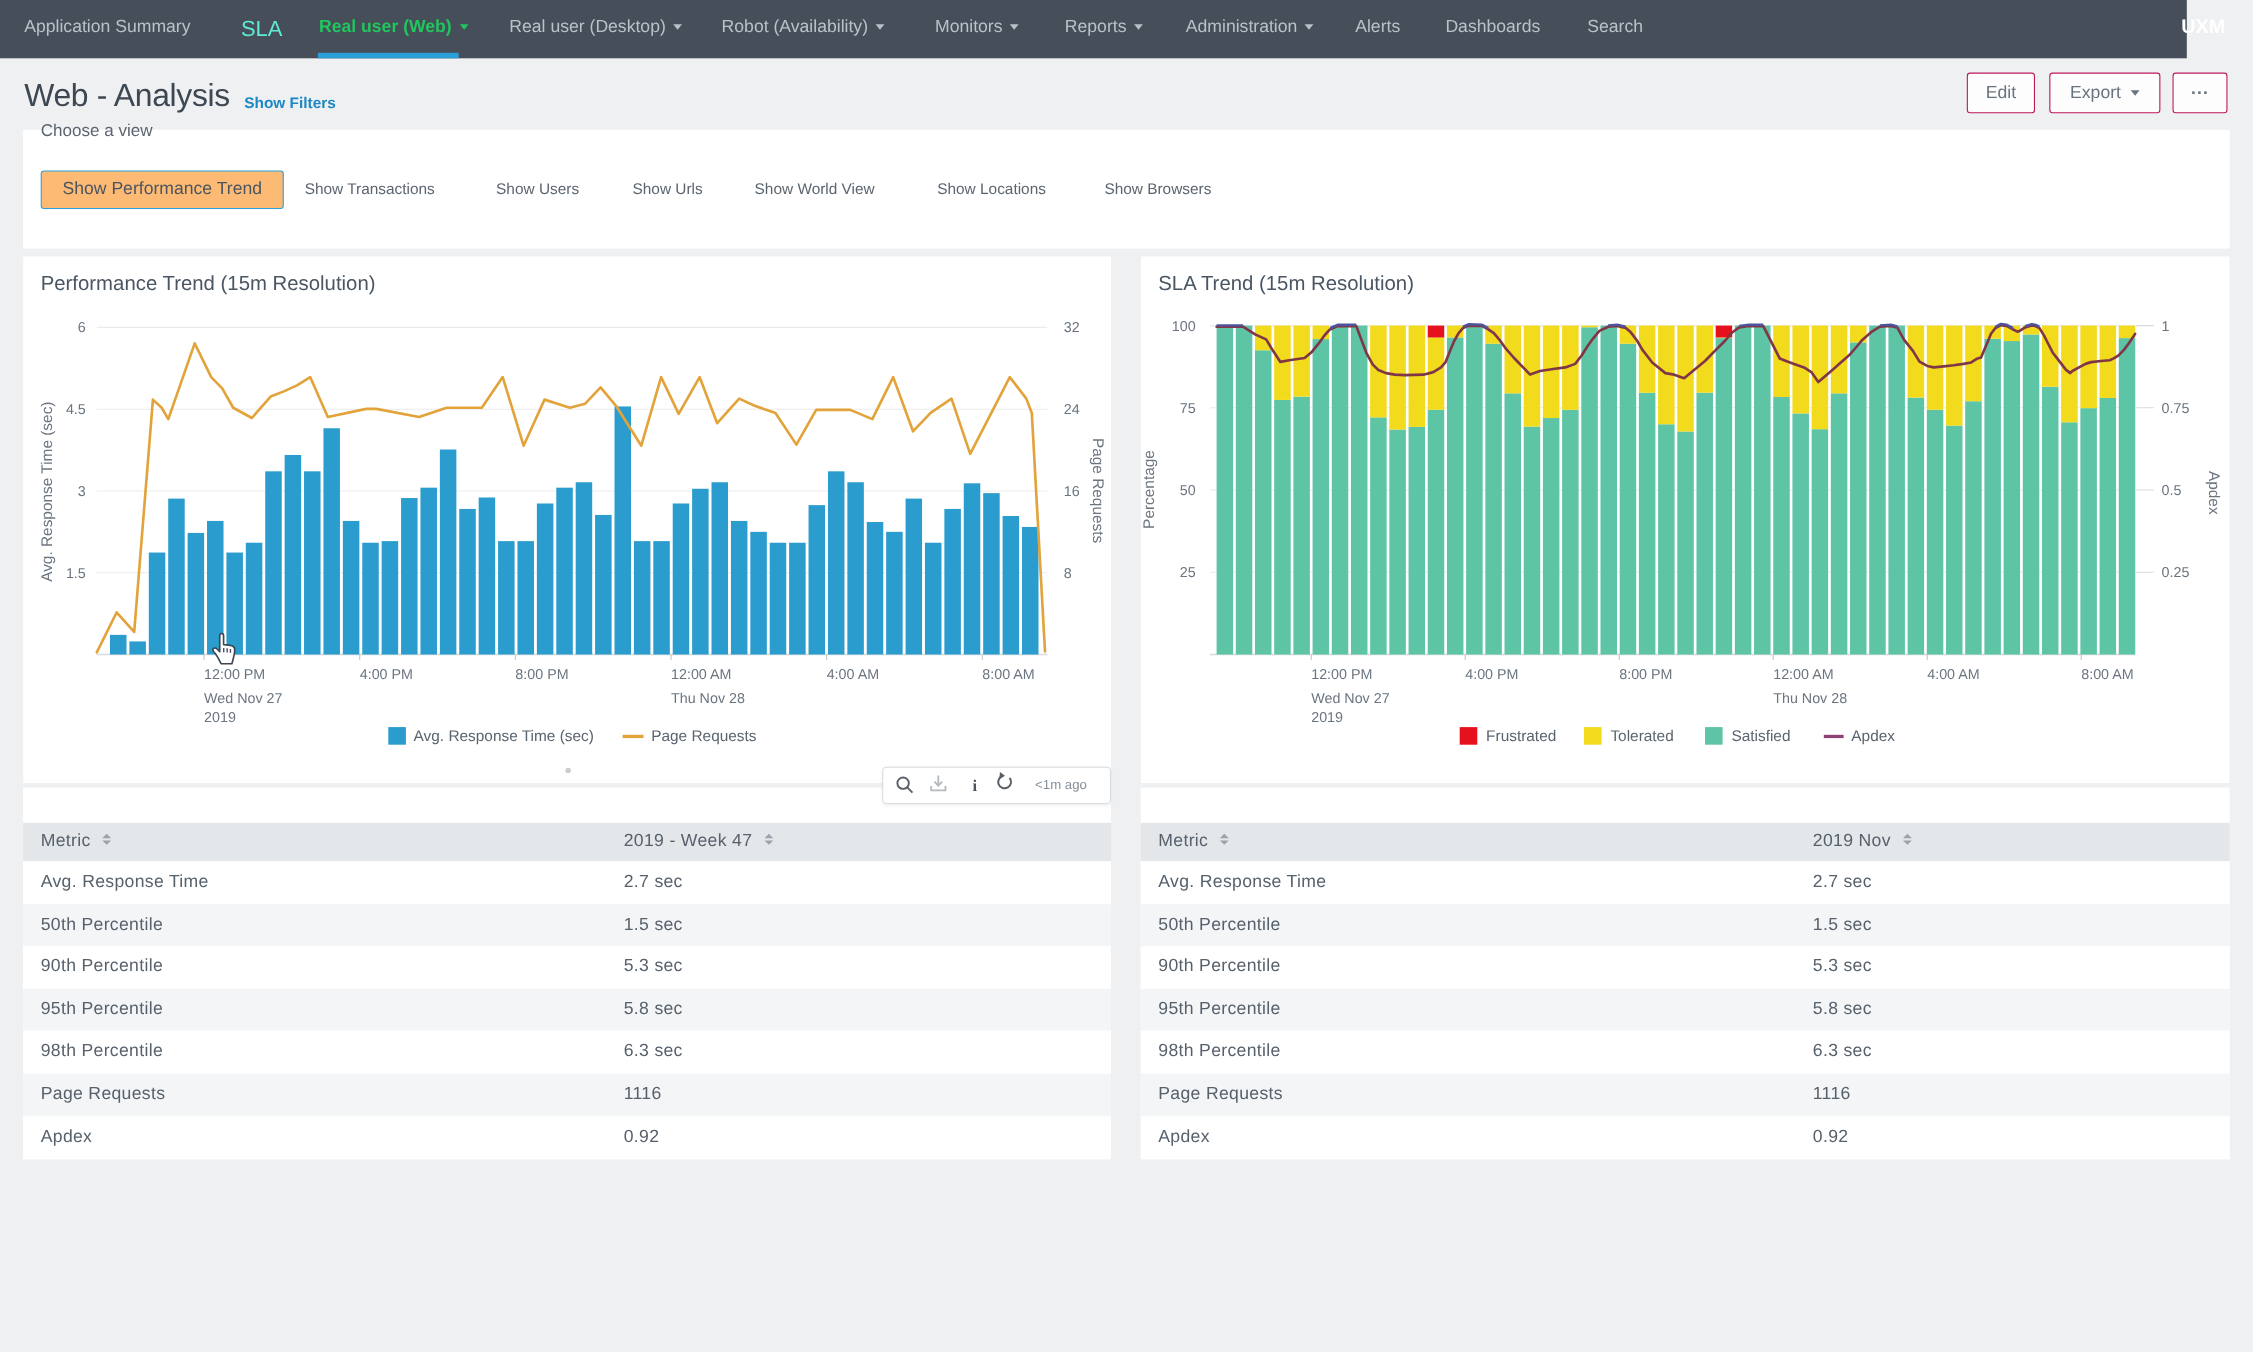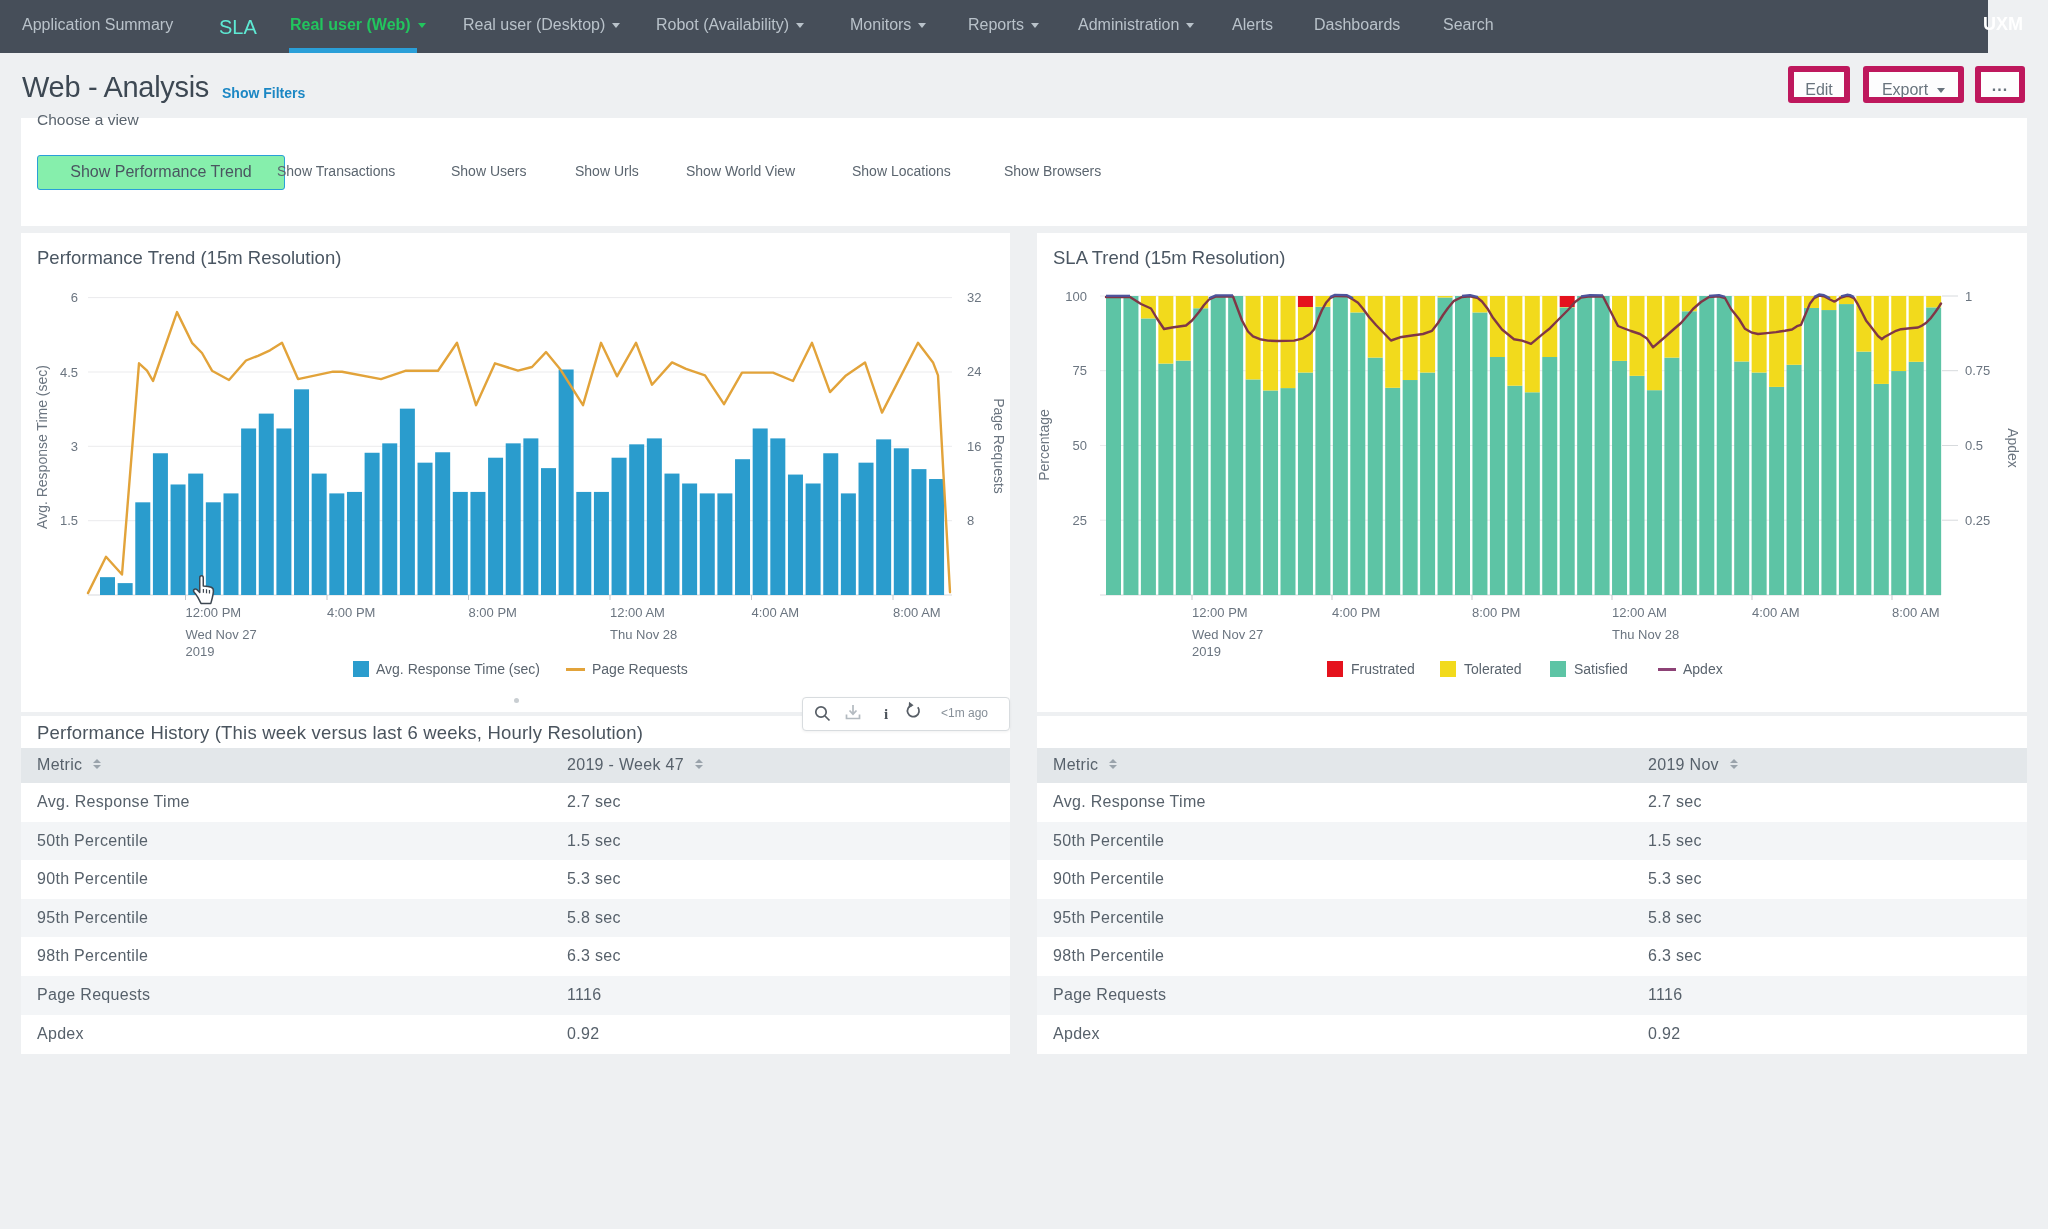--- a/index.html
+++ b/index.html
@@ -1,20 +1,20 @@
 <!DOCTYPE html>
 <html><head><meta charset="utf-8"><title>Web - Analysis</title>
 <style>
 * { margin:0; padding:0; box-sizing:border-box; }
 body { width:2048px; height:1229px; position:relative; background:#eef0f2;
   font-family:"Liberation Sans", sans-serif; overflow:hidden; }
 .caret { display:inline-block; width:0; height:0; border-left:4.5px solid transparent;
   border-right:4.5px solid transparent; border-top:5px solid currentColor;
   margin-left:7px; vertical-align:2px; }
-.btn { position:absolute; background:#fdfdfe; border:6px solid #be185d; border-radius:3px;
+.btn { position:absolute; background:#fdfdfe; border:1px solid #be185d; border-radius:3px;
   color:#68737d; font-size:16px; text-align:center; }
 .sort { display:inline-block; vertical-align:1px; margin-left:6px; }
 .sort i { display:block; width:0; height:0; border-left:4px solid transparent;
   border-right:4px solid transparent; }
 .su { border-bottom:4.5px solid #9aa3ab; margin-bottom:2px; }
 .sd { border-top:4.5px solid #9aa3ab; }
 .tab { position:absolute; top:155px; font-size:14px; color:#5b656f; }
 </style></head><body>
 <div style="position:absolute;left:0;top:0;width:1988px;height:53px;background:#464e59">
 <span style="position:absolute;left:22px;top:16px;font-size:16px;color:#b9c2ca;white-space:nowrap">Application Summary</span>
@@ -31,21 +31,21 @@
 <span style="position:absolute;left:1983px;top:14px;font-size:18px;color:#fff;font-weight:700">UXM</span>
 <div style="position:absolute;left:289px;top:48px;width:128px;height:5px;background:#2a9fd8"></div>
 </div>
 <div style="position:absolute;left:22px;top:71px;font-size:29px;color:#3d4853;font-weight:500;letter-spacing:-0.3px">Web - Analysis</div>
 <div style="position:absolute;left:222px;top:85px;font-size:14px;color:#1b87c4;font-weight:700">Show Filters</div>
 <div class="btn" style="left:1788px;top:66px;width:62px;height:37px;line-height:35px">Edit</div>
 <div class="btn" style="left:1863px;top:66px;width:101px;height:37px;line-height:35px">Export<i class="caret" style="margin-left:9px"></i></div>
 <div class="btn" style="left:1975px;top:66px;width:50px;height:37px;line-height:28px;font-weight:700;letter-spacing:1px">...</div>
 <div style="position:absolute;left:21px;top:118px;width:2006px;height:108px;background:#fff"></div>
 <div style="position:absolute;left:37px;top:111px;font-size:15.5px;color:#5b656f">Choose a view</div>
-<div style="position:absolute;left:37px;top:155px;width:248px;height:35px;border:1.5px solid #2a9fd8;border-radius:3px;background:#86efac;font-size:16px;color:#4a5560;text-align:center;line-height:32px">Show Performance Trend</div>
+<div style="position:absolute;left:37px;top:155px;width:221px;height:35px;border:1.5px solid #2a9fd8;border-radius:3px;background:#fdba74;font-size:16px;color:#4a5560;text-align:center;line-height:32px">Show Performance Trend</div>
 <div class="tab" style="left:277px;top:163px">Show Transactions</div>
 <div class="tab" style="left:451px;top:163px">Show Users</div>
 <div class="tab" style="left:575px;top:163px">Show Urls</div>
 <div class="tab" style="left:686px;top:163px">Show World View</div>
 <div class="tab" style="left:852px;top:163px">Show Locations</div>
 <div class="tab" style="left:1004px;top:163px">Show Browsers</div>
 <svg width="989" height="479" style="position:absolute;left:21px;top:233px">
 <rect width="989" height="479" fill="#ffffff"></rect>
 <text x="16" y="31" font-size="18.5" fill="#4a5662">Performance Trend (15m Resolution)</text>
 <line x1="67" y1="64.6" x2="931" y2="64.6" stroke="#ebebed" stroke-width="1"></line>
@@ -274,21 +274,20 @@
 <text x="314" y="441" font-size="14" fill="#5a646e">Frustrated</text>
 <rect x="403" y="428" width="16" height="16" fill="#f2da1c"></rect>
 <text x="427" y="441" font-size="14" fill="#5a646e">Tolerated</text>
 <rect x="513" y="428" width="16" height="16" fill="#5dc4a5"></rect>
 <text x="537" y="441" font-size="14" fill="#5a646e">Satisfied</text>
 <line x1="621" y1="436.5" x2="639" y2="436.5" stroke="#8d4276" stroke-width="3"></line>
 <text x="646" y="441" font-size="14" fill="#5a646e">Apdex</text>
 </svg>
 <div style="position:absolute;left:514px;top:698px;width:5px;height:5px;border-radius:3px;background:#c9ced2"></div>
 <div style="position:absolute;left:21px;top:716px;width:989px;height:338px;background:#fff">
-<div style="position:absolute;left:16px;top:6px;font-size:18.5px;letter-spacing:0.2px;color:#4a545e">Performance History (This week versus last 6 weeks, Hourly Resolution)</div>
 <div style="position:absolute;left:0;top:32px;width:989px;height:35px;background:#e3e7ea">
       <span style="position:absolute;left:16px;top:8px;font-size:16px;letter-spacing:0.3px;color:#57616b">Metric <span class="sort"><i class="su"></i><i class="sd"></i></span></span>
       <span style="position:absolute;left:546px;top:8px;font-size:16px;letter-spacing:0.3px;color:#57616b">2019 - Week 47 <span class="sort"><i class="su"></i><i class="sd"></i></span></span>
     </div>
 <div style="position:absolute;left:0;top:67px;width:989px;height:38.6px;background:#ffffff">
       <span style="position:absolute;left:16px;top:10px;font-size:16px;letter-spacing:0.3px;color:#57616b">Avg. Response Time</span>
       <span style="position:absolute;left:546px;top:10px;font-size:16px;letter-spacing:0.3px;color:#57616b">2.7 sec</span>
     </div>
 <div style="position:absolute;left:0;top:105.6px;width:989px;height:38.6px;background:#f3f5f7">
       <span style="position:absolute;left:16px;top:10px;font-size:16px;letter-spacing:0.3px;color:#57616b">50th Percentile</span>

